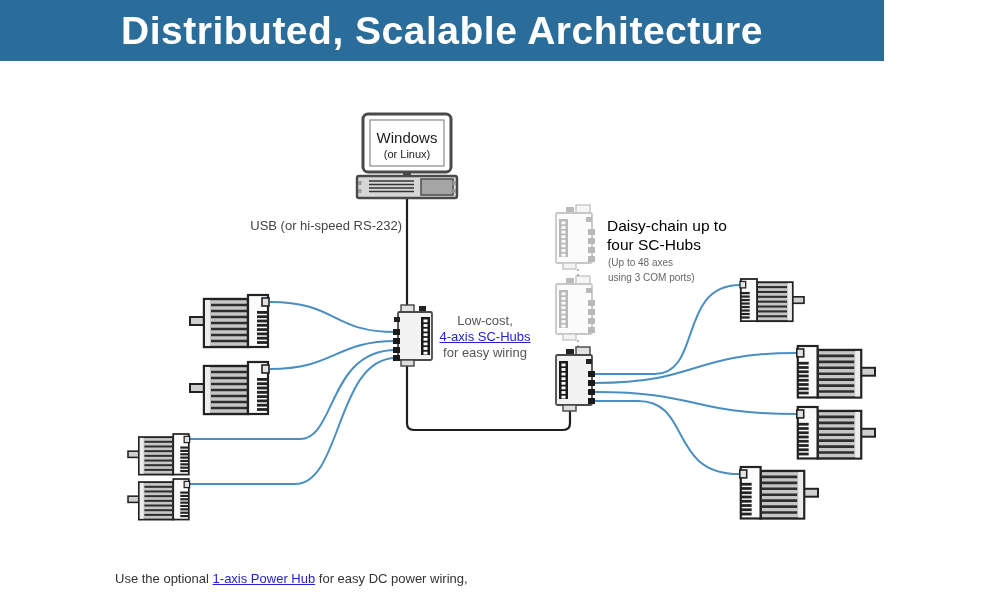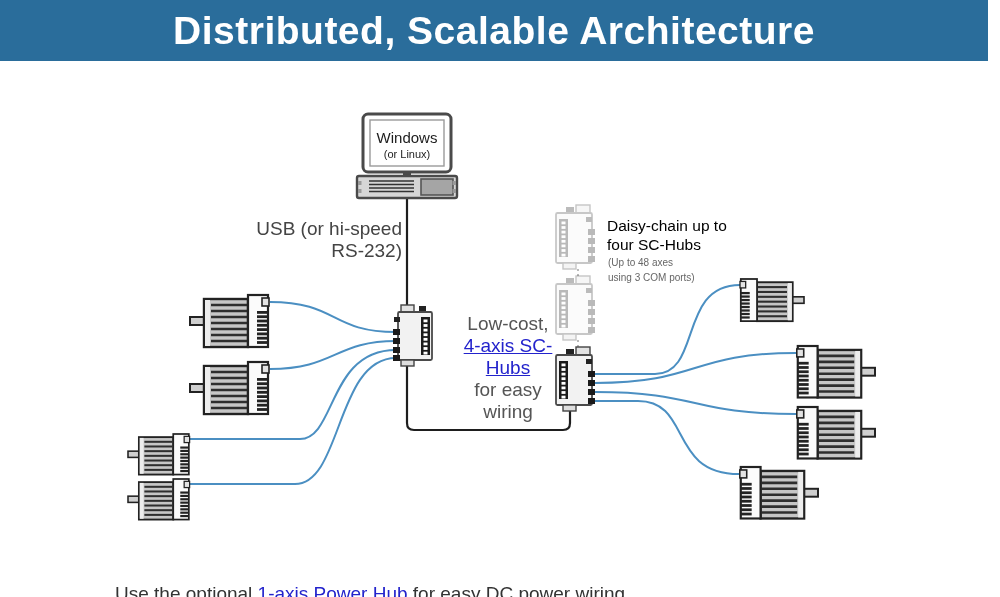--- a/index.html
+++ b/index.html
@@ -2,36 +2,36 @@
 <html style="--header-bg: #2a6d9b; --wire-blue: #4b8fc2; --link-blue: #2323cc; --text-dark: #3d3d3d;"><head>
 <meta charset="utf-8">
 <style>
   html,body{margin:0;padding:0;}
   body{
     width:1000px;height:597px;overflow:hidden;background:#ffffff;
     font-family:"Liberation Sans","DejaVu Sans",sans-serif;
     position:relative;
   }
   .header{
-    position:absolute;left:0;top:0;width:988px;height:61px;
+    position:absolute;left:0;top:0;width:884px;height:61px;
     background:var(--header-bg,#2a6d9b);
     display:flex;align-items:center;justify-content:center;
   }
   .header h1{
     margin:0;color:#ffffff;font-size:39px;font-weight:700;letter-spacing:0.5px;
   }
   .canvas{position:absolute;left:0;top:61px;width:1000px;height:536px;}
   svg{position:absolute;left:0;top:0;}
-  .label{position:absolute;color:var(--text-dark,#3d3d3d);font-size:19px;line-height:22px;}
+  .label{position:absolute;color:var(--text-dark,#3d3d3d);font-size:13px;line-height:16px;}
   .label.small{font-size:10px;line-height:15px;color:#666;}
   .link{
     color:var(--link-blue,#2323cc);text-decoration:underline;cursor:pointer;
   }
   .usb-label{left:236px;top:157px;width:166px;text-align:right;color:#444;}
-  .hub-label{left:432px;top:252px;width:106px;text-align:center;color:#555;padding-left:23px;}
+  .hub-label{left:432px;top:252px;width:106px;text-align:center;color:#555;}
   .daisy-label{left:607px;top:155px;color:#000000;font-size:15.5px;line-height:19px;}
   .daisy-note{left:608px;top:194px;}
   .footer-label{left:115px;top:478px;color:#333;white-space:pre;}
   
   .wire{fill:none;stroke:var(--wire-blue,#4b8fc2);stroke-width:2;}
   .blackwire{fill:none;stroke:#1e1e1e;stroke-width:2.2;}
   .dash{fill:none;stroke:#a9a9a9;stroke-width:1.6;stroke-dasharray:2 3;}
 </style>
 </head>
 <body>

